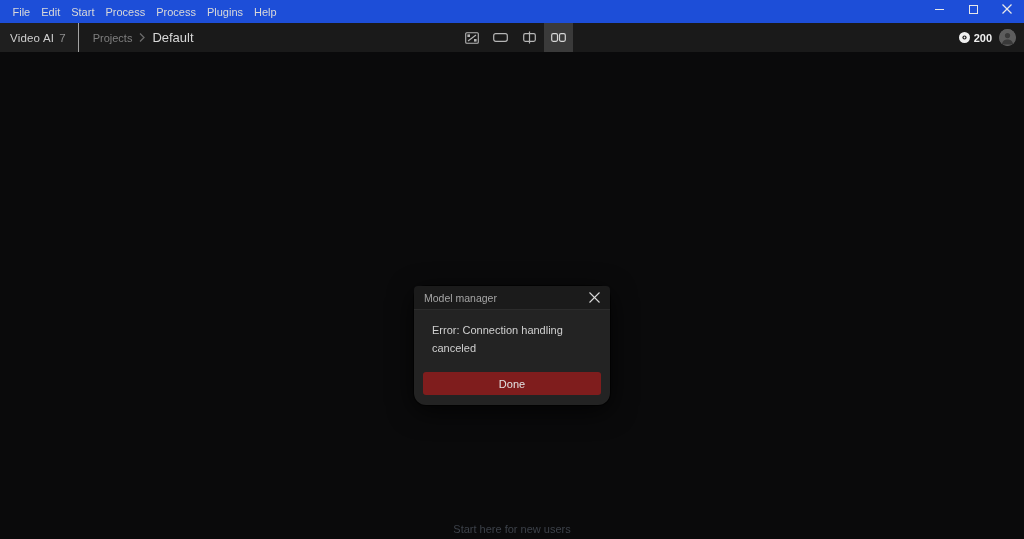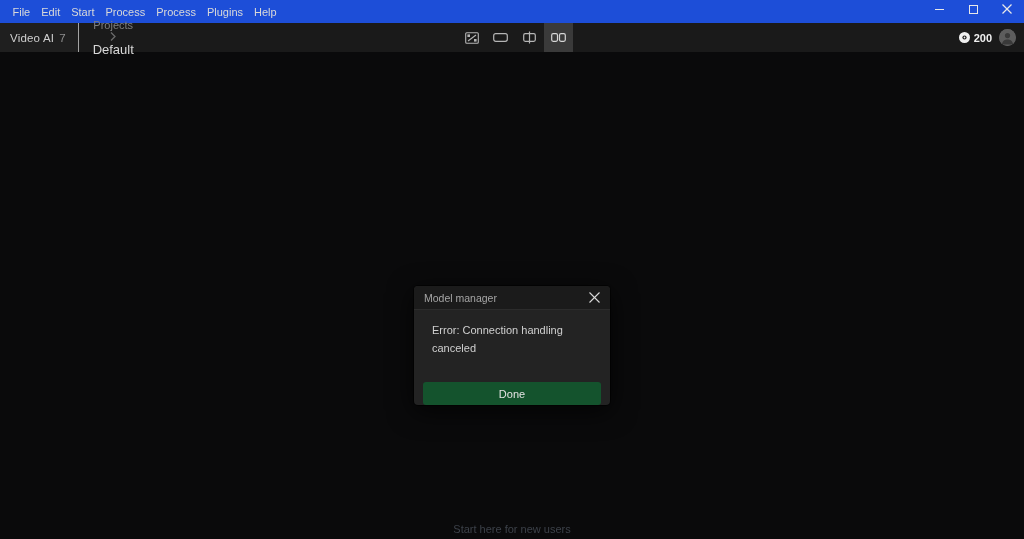--- a/index.html
+++ b/index.html
@@ -61,22 +61,21 @@
     align-items: center;
     padding: 0 12px 0 10px;
     border-right: 1px solid #a3a3a3;
   }
   .app-name { font-size: 11.5px; color: #cfcfcf; letter-spacing: 0.2px; }
   .app-version { font-size: 11.5px; color: #8f8f8f; margin-left: 5px; }
   .breadcrumb {
     display: flex;
     align-items: center;
     margin-left: 14px;
-    gap: 1px;
-    flex-direction: column;
+    gap: 7px;
   }
   .crumb-parent { font-size: 11px; color: #7f7f7f; cursor: pointer; }
   .crumb-sep { stroke: #6a6a6a; stroke-width: 1.3; }
   .crumb-current { font-size: 13px; color: #d8d8d8; }
 
   .view-toolbar {
     position: absolute;
     left: 50%;
     top: 0;
     transform: translateX(-50%) translateX(3px);
@@ -128,21 +127,21 @@
   .main { position: relative; width: 1024px; height: 492px; }
 
   
   .modal {
     position: absolute;
     left: 414px;
     top: 234px;
     width: 196px;
     height: 119px;
     background: #232323;
-    border-radius: 4px;
+    border-radius: 12px;
     box-shadow: 0 6px 26px rgba(0,0,0,0.75), 0 0 0 1px rgba(0,0,0,0.55);
   }
   .modal-header {
     height: 24px;
     background: #1b1b1b;
     border-radius: 4px 4px 0 0;
     border-bottom: 1px solid #2c2c2c;
     display: flex;
     align-items: center;
     padding: 0 8px 0 10px;
@@ -151,23 +150,23 @@
   .modal-close {
     width: 16px; height: 16px;
     display: flex; align-items: center; justify-content: center;
     cursor: pointer;
   }
   .modal-close svg { stroke: #d9d9d9; stroke-width: 1.1; }
   .modal-body { padding: 10px; margin-left: 8px; }
   .modal-message { font-size: 11px; color: #d0d0d0; }
   .modal-done {
     position: absolute;
-    left: 9px; right: 9px; bottom: 0;
+    left: 9px; right: 9px; bottom: 10px;
     height: 23px;
-    background: #14532d;
+    background: #7f1d1d;
     border: none;
     border-radius: 3px;
     color: #e3e3e3;
     font-size: 11px;
     font-family: "Liberation Sans", sans-serif;
     cursor: pointer;
   }
 
   
   .hint-text {

